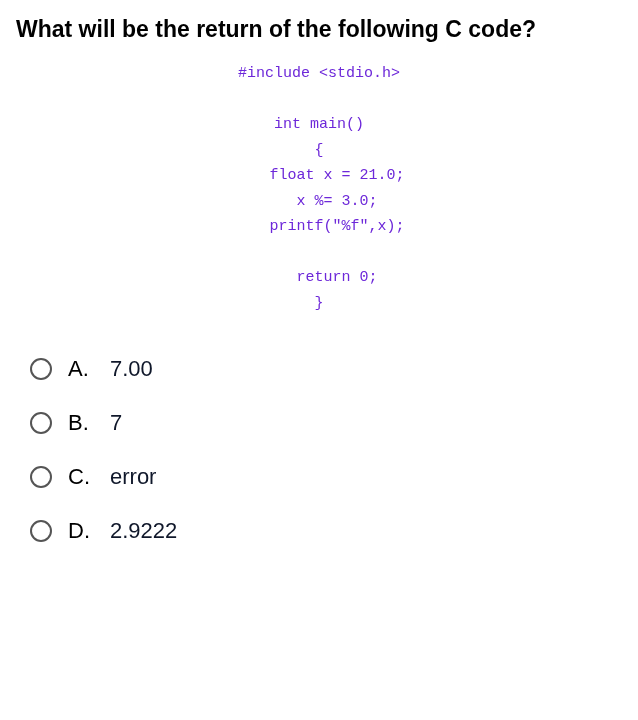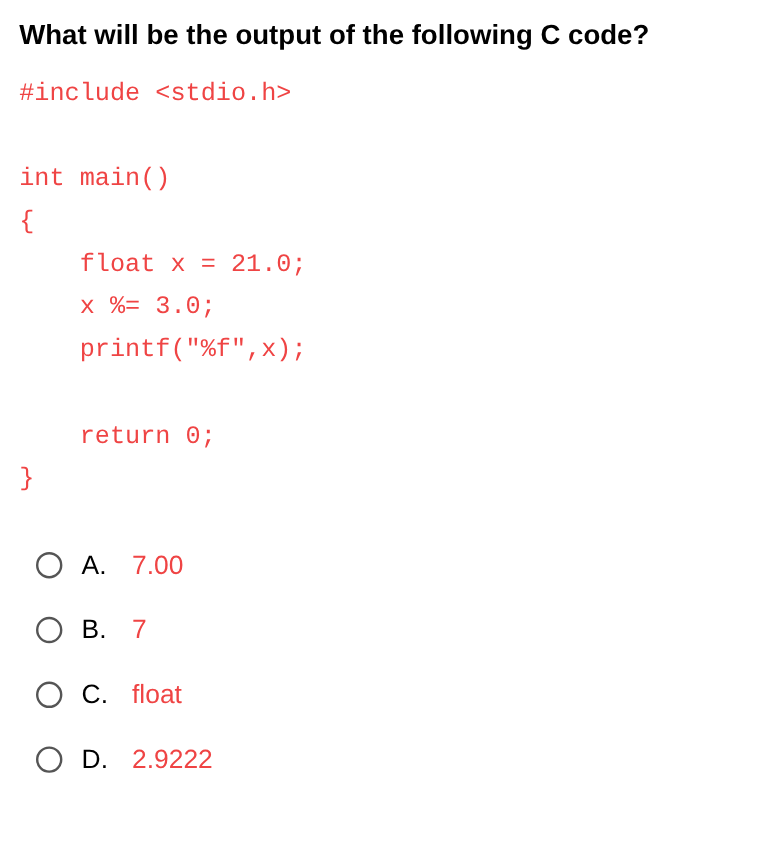--- a/index.html
+++ b/index.html
@@ -14,25 +14,26 @@
       padding: 16px;
     }
     .question-title {
       font-size: 23px;
       font-weight: bold;
       color: #000;
       margin-bottom: 18px;
     }
     .code-block {
       font-family: 'Courier New', monospace;
-      font-size: 21px;
-      color: #ef4444;
+      font-size: 15px;
+      color: #6d28d9;
       line-height: 1.7;
       margin-bottom: 40px;
       white-space: pre;
+      text-align: center;
     }
     .options {
       padding-left: 14px;
     }
     .option {
       display: flex;
       align-items: center;
       margin-bottom: 28px;
       cursor: pointer;
     }
@@ -45,27 +46,27 @@
       flex-shrink: 0;
     }
     .option-letter {
       font-size: 22px;
       color: #000;
       margin-right: 18px;
       min-width: 24px;
     }
     .option-text {
       font-size: 22px;
-      color: #ef4444;
+      color: #0f172a;
     }
   </style>
 </head>
 <body>
 
-<div class="question-title">What will be the output of the following C code?</div>
+<div class="question-title">What will be the return of the following C code?</div>
 
 <div class="code-block">#include &lt;stdio.h&gt;
 
 int main()
 {
     float x = 21.0;
     x %= 3.0;
     printf("%f",x);
 
     return 0;
@@ -78,20 +79,20 @@
     <span class="option-text">7.00</span>
   </div>
   <div class="option">
     <div class="radio"></div>
     <span class="option-letter">B.</span>
     <span class="option-text">7</span>
   </div>
   <div class="option">
     <div class="radio"></div>
     <span class="option-letter">C.</span>
-    <span class="option-text">float</span>
+    <span class="option-text">error</span>
   </div>
   <div class="option">
     <div class="radio"></div>
     <span class="option-letter">D.</span>
     <span class="option-text">2.9222</span>
   </div>
 </div>
 
 </body></html>

